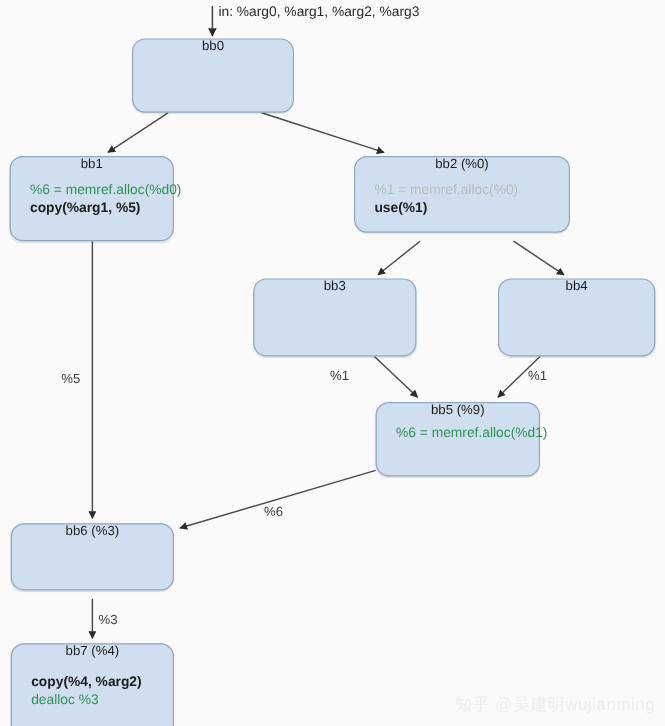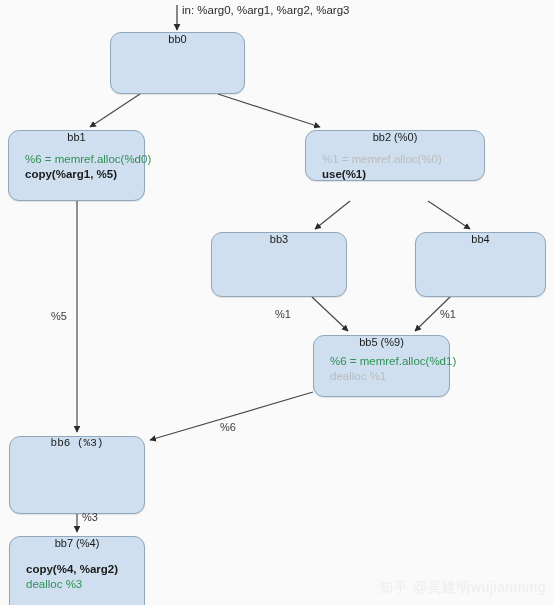--- a/index.html
+++ b/index.html
@@ -141,21 +141,21 @@
   </div>
 
   <div class="node" style="left:8px; top:130px; width:137px; height:71px;">
     <div class="node-title">bb1</div>
     <div class="node-body">
       <div class="stmt green">%6 = memref.alloc(%d0)</div>
       <div class="stmt black">copy(%arg1, %5)</div>
     </div>
   </div>
 
-  <div class="node" style="left:305px; top:130px; width:180px; height:51px;">
+  <div class="node" style="left:295px; top:130px; width:180px; height:64px;">
     <div class="node-title">bb2 (%0)</div>
     <div class="node-body">
       <div class="stmt grey">%1 = memref.alloc(%0)</div>
       <div class="stmt black">use(%1)</div>
     </div>
   </div>
 
   <div class="node" style="left:211px; top:232px; width:136px; height:65px;">
     <div class="node-title">bb3</div>
     <div class="node-body"></div>
@@ -163,25 +163,24 @@
 
   <div class="node" style="left:415px; top:232px; width:131px; height:65px;">
     <div class="node-title">bb4</div>
     <div class="node-body"></div>
   </div>
 
   <div class="node" style="left:313px; top:335px; width:137px; height:62px;">
     <div class="node-title">bb5 (%9)</div>
     <div class="node-body" style="padding-top:5px;">
       <div class="stmt green">%6 = memref.alloc(%d1)</div>
-      <div class="stmt grey">dealloc %1</div>
-    </div>
-  </div>
-
-  <div class="node" style="left:9px; top:436px; width:136px; height:78px;font-family:Liberation Mono, monospace;">
+    </div>
+  </div>
+
+  <div class="node" style="left:9px; top:436px; width:136px; height:56px;">
     <div class="node-title">bb6 (%3)</div>
     <div class="node-body"></div>
   </div>
 
   <div class="node" style="left:9px; top:536px; width:136px; height:79px;">
     <div class="node-title">bb7 (%4)</div>
     <div class="node-body" style="padding-top:12px;">
       <div class="stmt black">copy(%4, %arg2)</div>
       <div class="stmt green">dealloc %3</div>
     </div>

